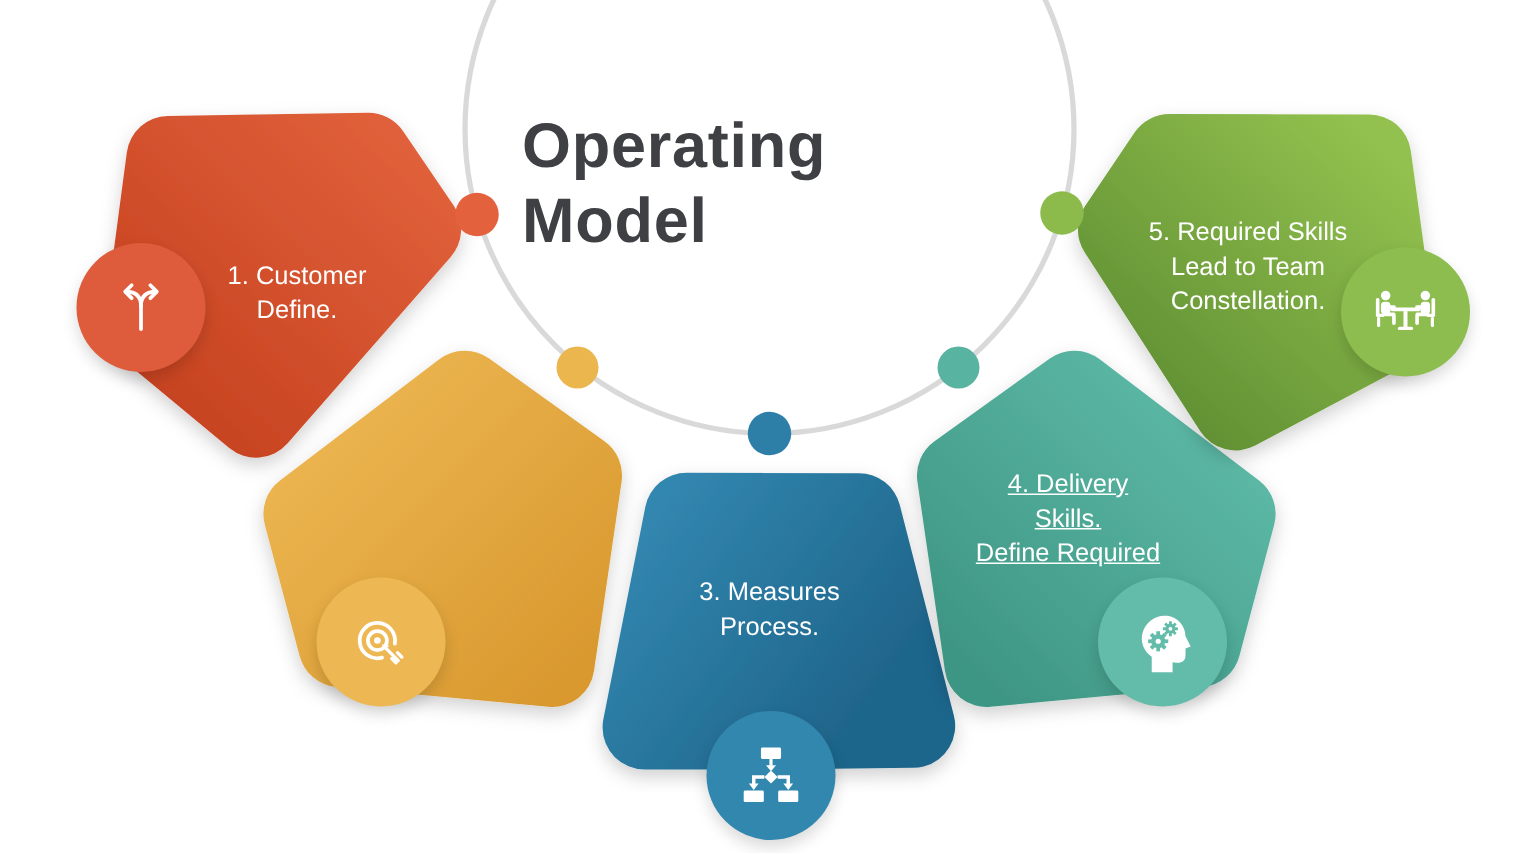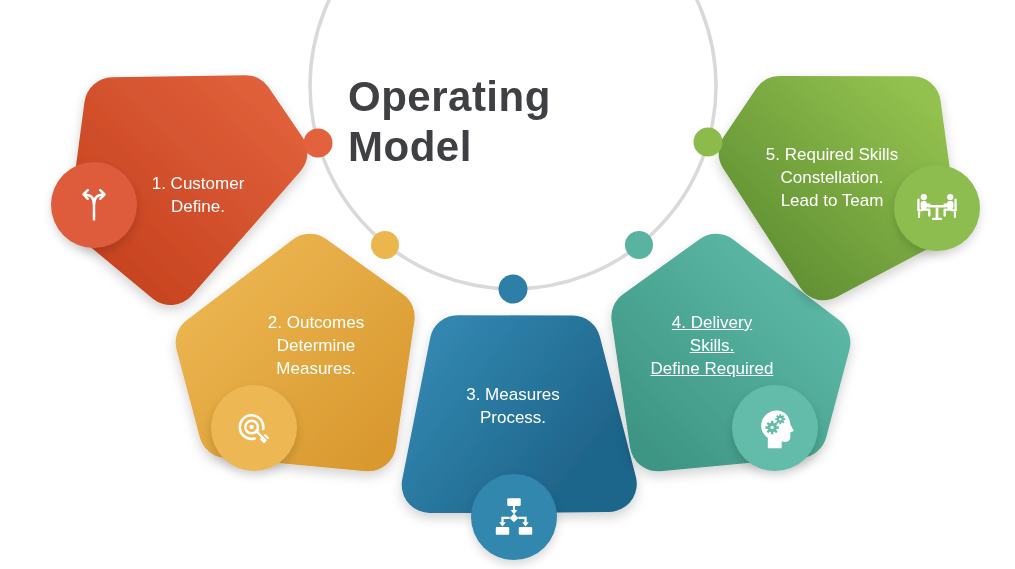--- a/index.html
+++ b/index.html
@@ -82,38 +82,33 @@
 
   <div class="title" style="color: rgb(63, 64, 67);">
     <div>Operating</div>
     <div>Model</div>
   </div>
 
   <div class="label label-1">
     <div>1. Customer</div>
     <div>Define.</div>
   </div>
-  <div class="label label-2">
-    <div>2. Outcomes</div>
-    <div>Determine</div>
-    <div>Measures.</div>
-  </div>
   <div class="label label-3">
     <div>3. Measures</div>
     <div>Process.</div>
   </div>
   <div class="label label-4">
     <div>4. Delivery</div>
     <div>Skills.</div>
     <div>Define Required</div>
   </div>
   <div class="label label-5">
     <div>5. Required  Skills</div>
+    <div>Lead to Team</div>
     <div>Constellation.</div>
-    <div>Lead to Team</div>
   </div>
 
   <div class="badge badge-1" style="background: rgb(222, 91, 59);">
     <svg viewBox="0 0 48 48" width="46" height="46">
       <g fill="none" stroke="#fff" stroke-width="2.6" stroke-linecap="round" stroke-linejoin="round">
         <path d="M24 39 V23"></path>
         <path d="M24 23 C24 15.5 19.5 13 13.5 13"></path>
         <path d="M24 23 C24 15.5 28.5 13 34.5 13"></path>
         <path d="M17.5 8.5 L13 13 L17.5 17.5"></path>
         <path d="M30.5 8.5 L35 13 L30.5 17.5"></path>

